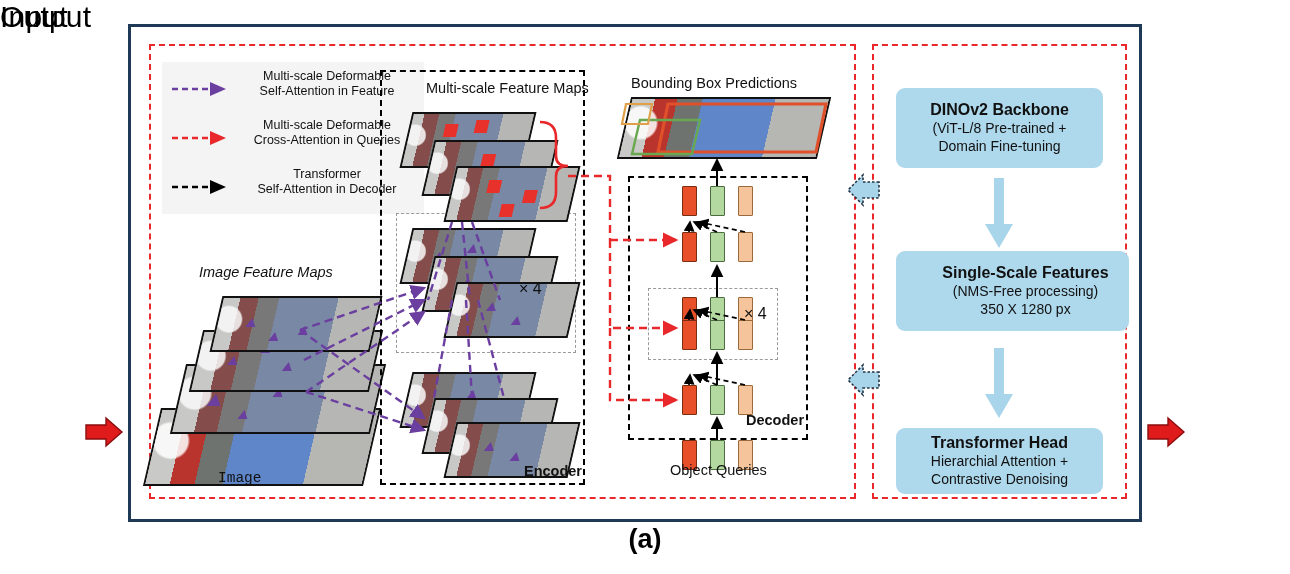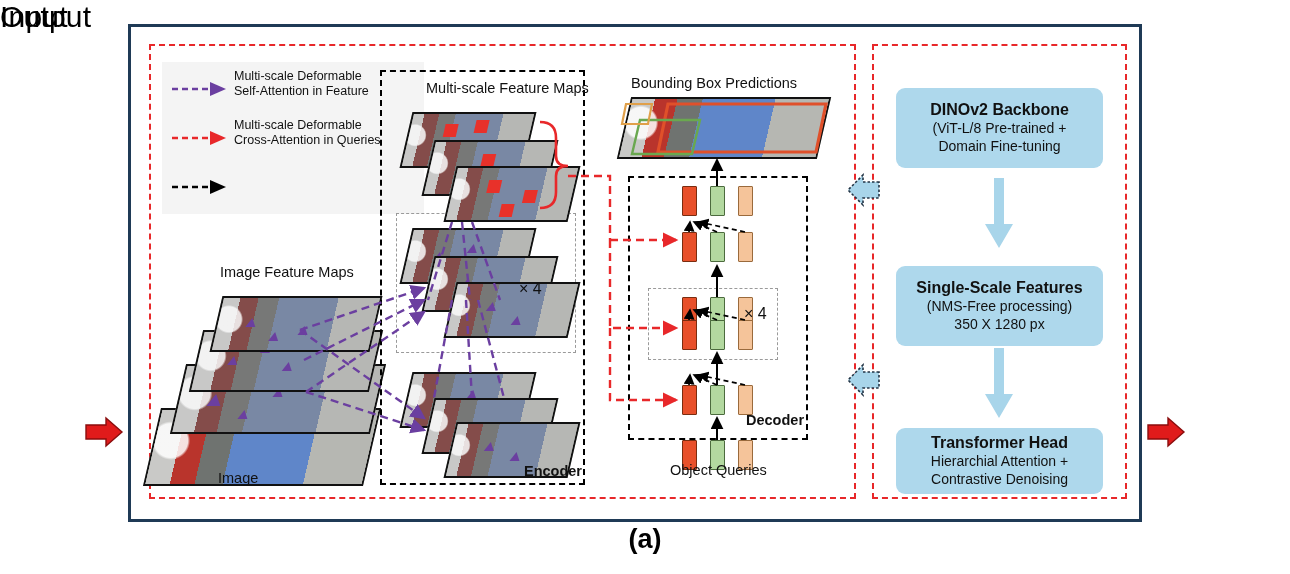--- a/index.html
+++ b/index.html
@@ -17,21 +17,21 @@
 
   
   .io-label{position:absolute;font-size:30px;letter-spacing:.2px;color:#000;}
   .block-arrow{position:absolute;width:40px;height:32px;}
 
   
   #legend{position:absolute;left:162px;top:62px;width:262px;height:152px;
      background:#f4f4f4;}
   .leg-row{position:absolute;left:0;width:262px;height:44px;}
   .leg-arrow{position:absolute;left:8px;top:8px;width:62px;height:22px;}
-  .leg-text{position:absolute;left:72px;top:-1px;width:186px;text-align:left;
+  .leg-text{position:absolute;left:72px;top:-1px;width:186px;text-align:center;
      font-size:12.5px;line-height:15px;color:#111;}
   .leg-text span{display:block;}
 
   
   .lbl{position:absolute;font-size:14.5px;color:#111;white-space:nowrap;}
   .lbl-b{font-weight:bold;}
 
   
   .black-dash{position:absolute;border:2.5px dashed #000;box-sizing:border-box;}
   #encoder-box{left:380px;top:70px;width:205px;height:415px;}
@@ -132,24 +132,28 @@
     </div>
   </div>
 
   <div class="leg-row" style="top:106px;">
     <div class="leg-arrow">
       <svg viewBox="0 0 62 22" width="62" height="22">
         <line x1="2" y1="11" x2="42" y2="11" stroke="#000" stroke-width="2.6" stroke-dasharray="6 4"></line>
         <path d="M40 4 L56 11 L40 18 Z" fill="#000"></path>
       </svg>
     </div>
+    <div class="leg-text">
+      <span>Transformer</span>
+      <span>Self-Attention in Decoder</span>
+    </div>
   </div>
 </div>
 
-<div class="lbl" style="left:220px;top:264px;">Image Feature Maps</div>
+<div class="lbl" style="left:199px;top:264px;font-style:italic;">Image Feature Maps</div>
 
 <div class="fm color" style="left:152px;top:408px;width:220px;height:78px;">
   <div class="ph"></div>
 </div>
 
 <div class="fm" style="left:178px;top:364px;width:200px;height:70px;">
   <div class="ph"></div>
   <div class="tri" style="left:28px;top:28px;"></div>
   <div class="tri sm" style="left:62px;top:44px;"></div>
   <div class="tri sm" style="left:92px;top:22px;"></div>
@@ -160,21 +164,21 @@
   <div class="tri sm" style="left:60px;top:12px;"></div>
   <div class="tri sm" style="left:86px;top:30px;"></div>
 </div>
 <div class="fm" style="left:216px;top:296px;width:160px;height:56px;">
   <div class="ph"></div>
   <div class="tri sm" style="left:28px;top:20px;"></div>
   <div class="tri sm" style="left:54px;top:34px;"></div>
   <div class="tri sm" style="left:82px;top:28px;"></div>
 </div>
 
-<div class="lbl" style="left:218px;top:470px;">Image</div>
+<div class="lbl" style="left:218px;top:470px;font-family:Liberation Mono, monospace;">Image</div>
 
 <div class="black-dash" id="encoder-box"></div>
 <div class="gray-dash" id="enc-x4-box"></div>
 
 <div class="lbl" style="left:382px;top:80px;margin-left:44px;">Multi-scale Feature Maps</div>
 
 <div class="fm" style="left:406px;top:112px;width:124px;height:56px;">
   <div class="ph"></div>
   <div class="rsq" style="left:34px;top:10px;"></div>
   <div class="rsq" style="left:64px;top:6px;"></div>
@@ -356,21 +360,21 @@
   <div class="s">(ViT-L/8 Pre-trained +</div>
   <div class="s">Domain Fine-tuning</div>
 </div>
 
 <div class="blue-arrow" style="top:178px;height:72px;">
   <svg viewBox="0 0 30 72" width="30" height="72">
     <path d="M10 0 H20 V46 H29 L15 70 L1 46 H10 Z" fill="#a8d5ea"></path>
   </svg>
 </div>
 
-<div class="blue-box" style="top:266px;height:80px;">
+<div class="blue-box" style="top:251px;height:80px;padding-left:26px;">
   <div class="t">Single-Scale Features</div>
   <div class="s">(NMS-Free processing)</div>
   <div class="s">350 X 1280 px</div>
 </div>
 
 <div class="blue-arrow" style="top:348px;height:72px;">
   <svg viewBox="0 0 30 72" width="30" height="72">
     <path d="M10 0 H20 V46 H29 L15 70 L1 46 H10 Z" fill="#a8d5ea"></path>
   </svg>
 </div>

